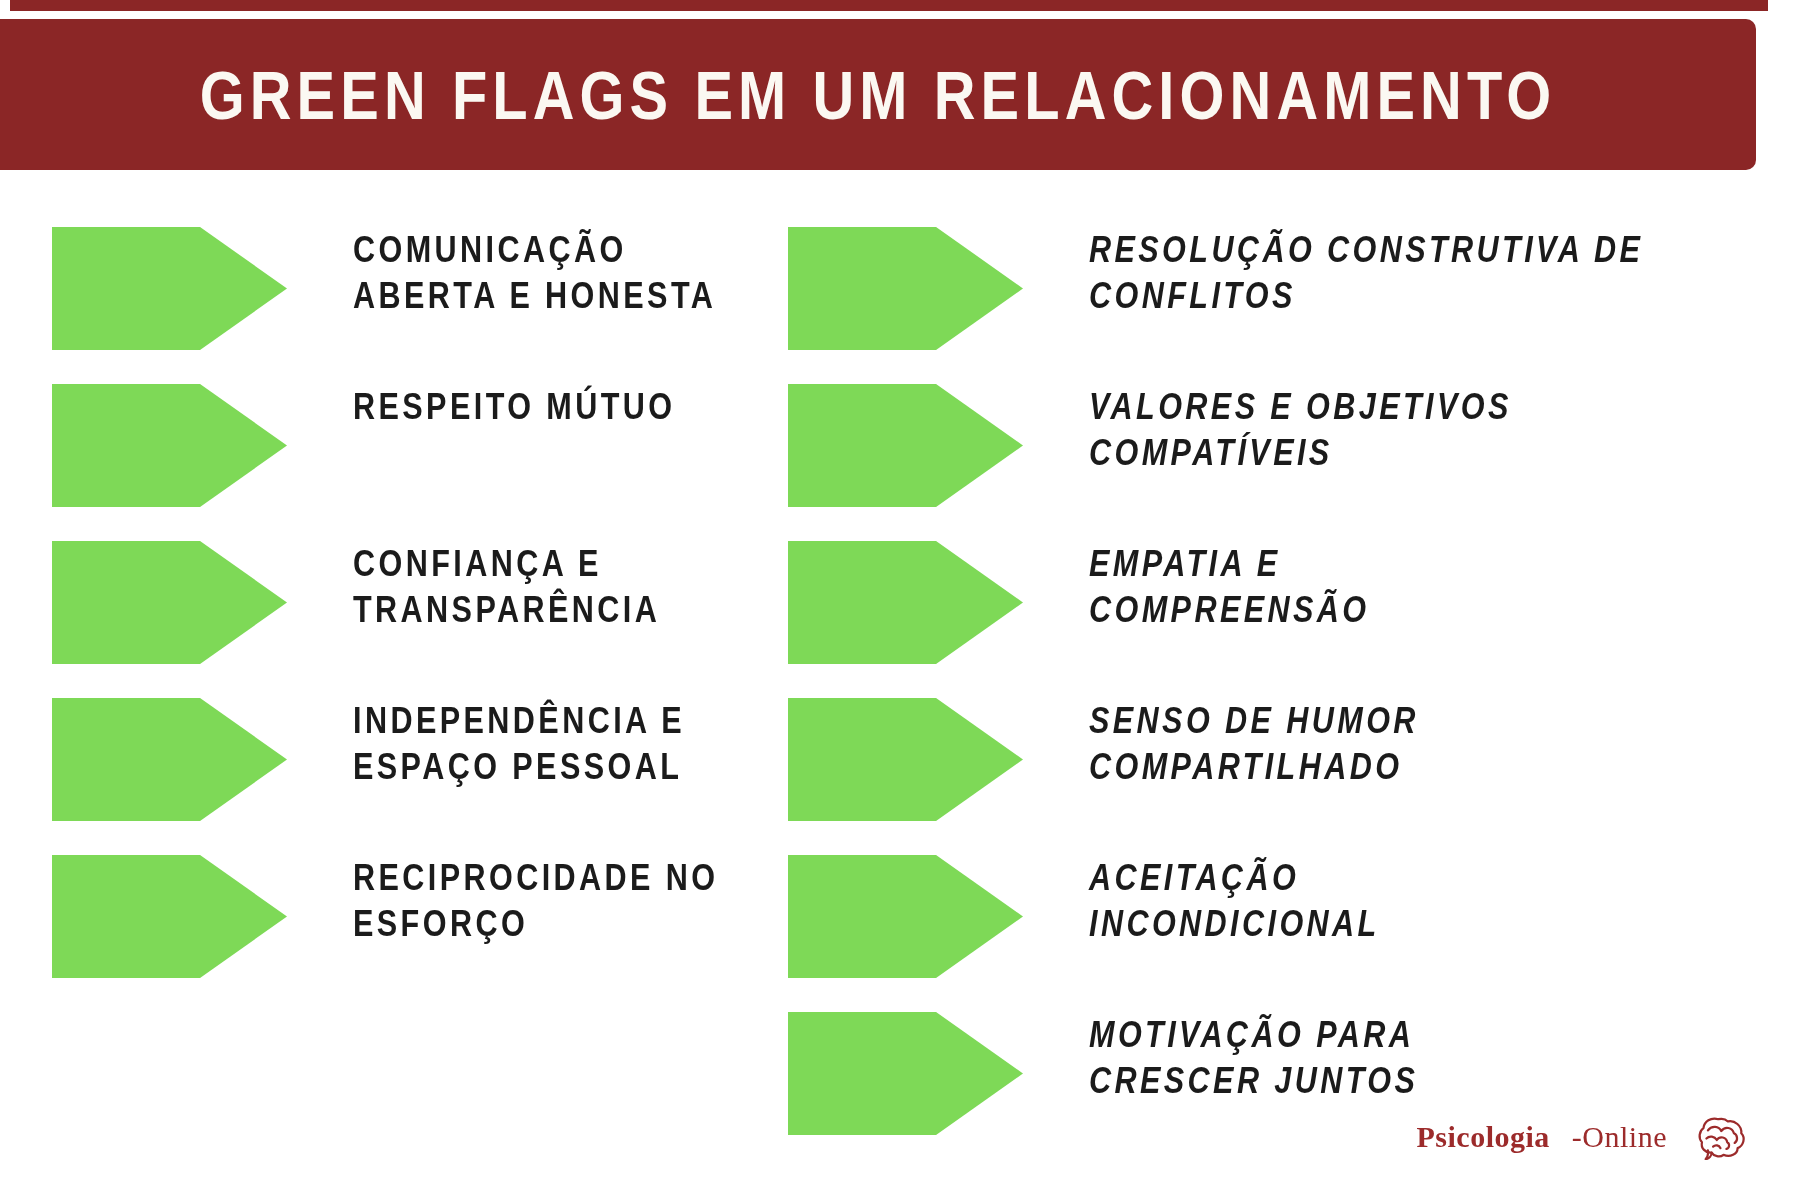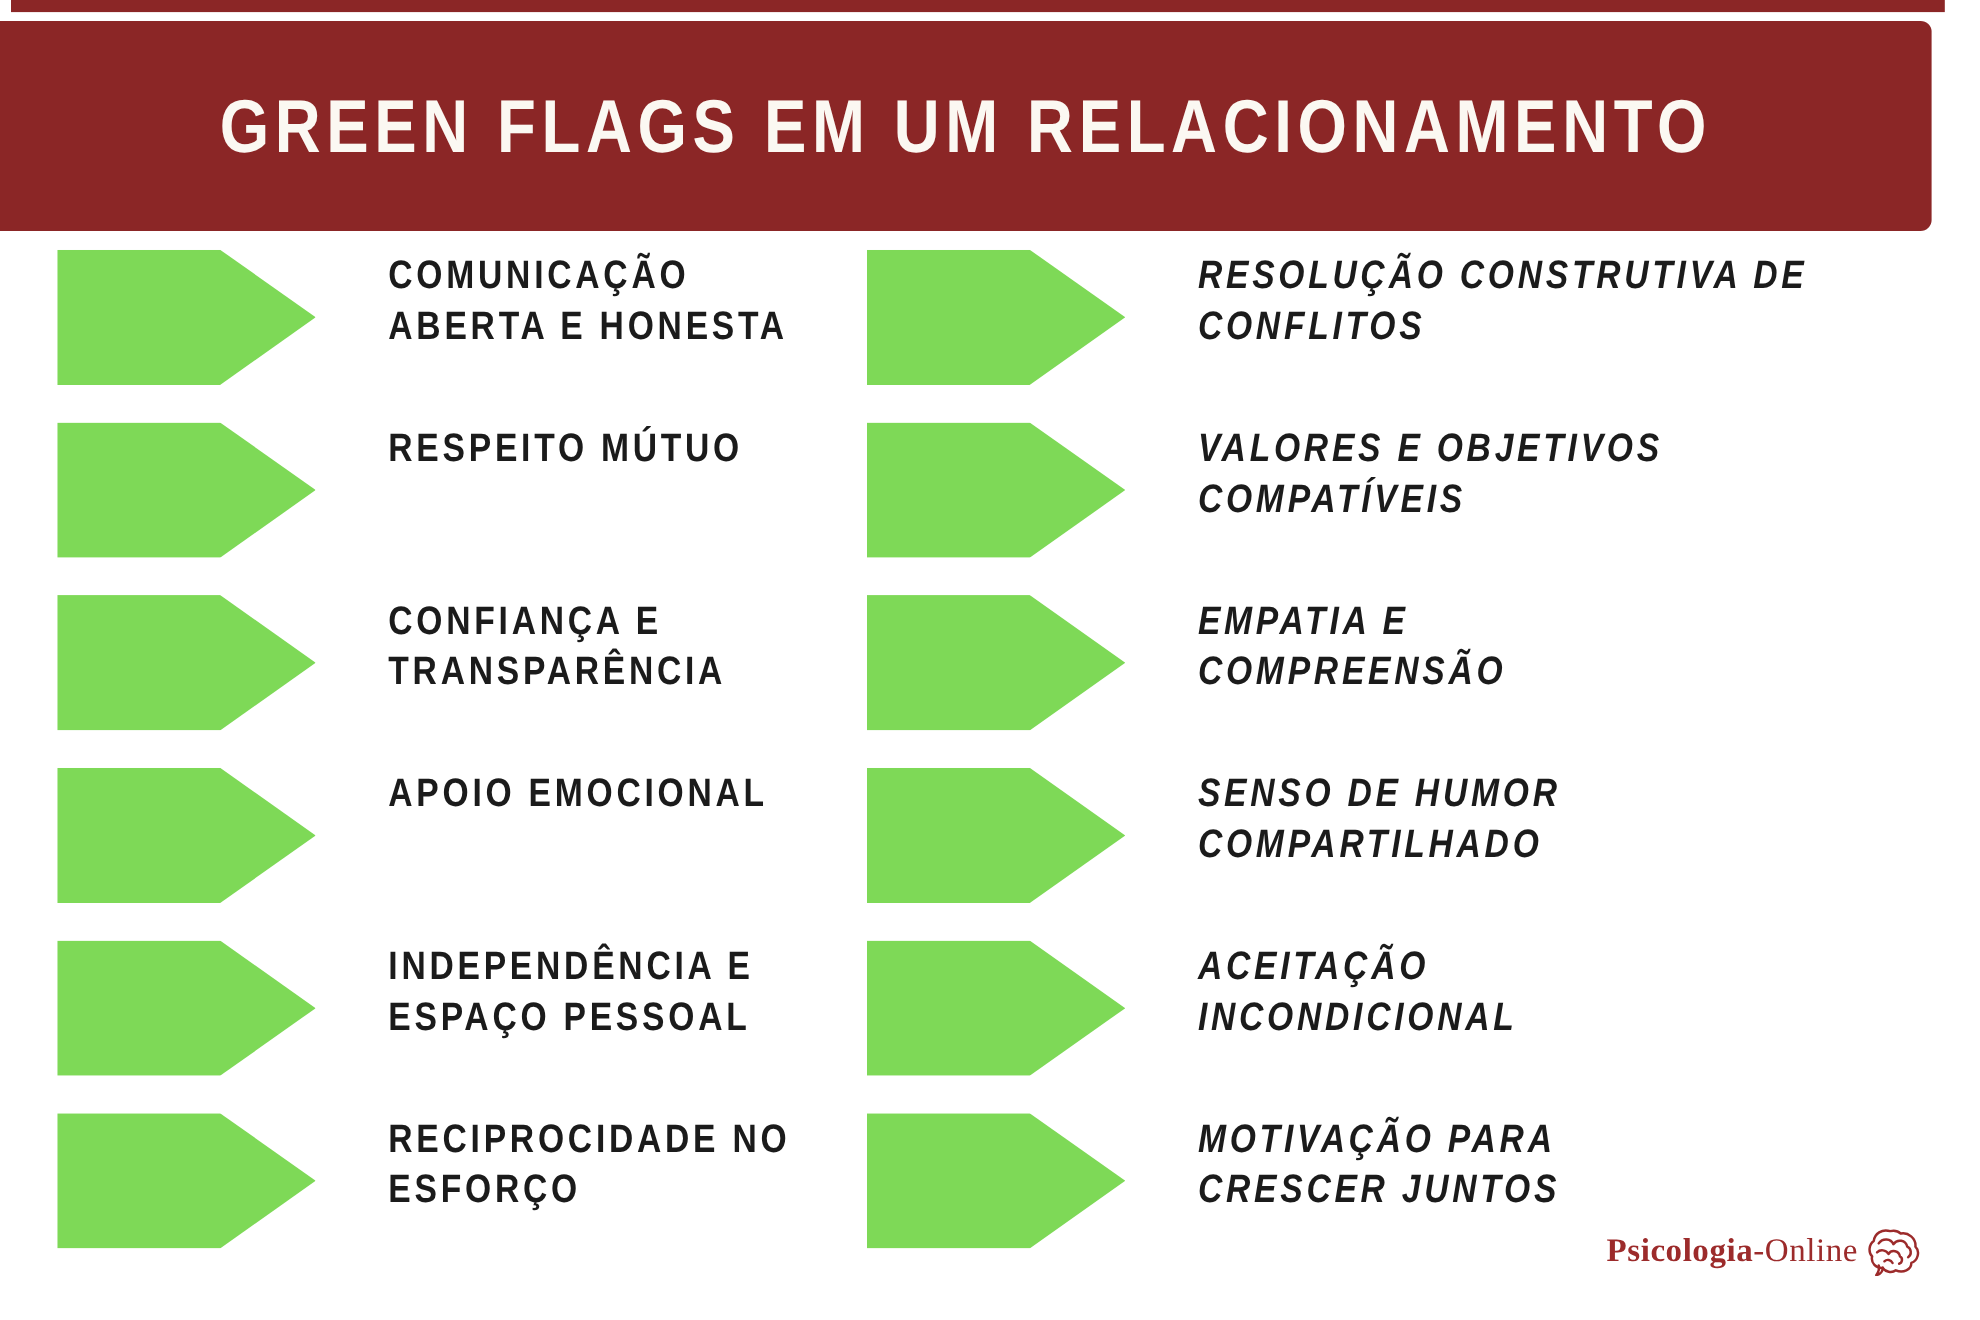--- a/index.html
+++ b/index.html
@@ -11,21 +11,21 @@
   }
 
   
   .top-strip {
     position:absolute; left:10px; top:0;
     width:1758px; height:11px;
     background:var(--banner-red);
   }
   .banner {
     position:absolute; left:0; top:19px;
-    width:1756px; height:191px;
+    width:1756px; height:151px;
     background:var(--banner-red);
     border-radius:0 10px 10px 0;
     display:flex; align-items:center; justify-content:center;
   }
   .banner-title {
     color:var(--title-white);
     font-weight:bold; font-size:68px; letter-spacing:6px;
     transform:scaleX(0.85); white-space:nowrap;
   }
 
@@ -46,21 +46,21 @@
     line-height:46px; color:var(--text-dark); white-space:nowrap;
   }
   .label .line { display:block; }
 
   
   .logo {
     position:absolute; right:52px; bottom:40px;
     display:flex; align-items:center;
     color:var(--logo-red);
     font-family:"Liberation Serif", serif;
-    font-size:30px; letter-spacing:0.5px;
+    font-size:30px; letter-spacing:0.5px;gap:22px;
   }
   .logo-bold { font-weight:bold; }
   .logo svg { margin-left:7px; display:block; }
 </style>
 </head>
 <body>
 
 <div class="top-strip"></div>
 
 <div class="banner">
@@ -80,27 +80,20 @@
     <div class="label">
       <span class="line">RESPEITO MÚTUO</span>
       <span class="line"></span>
     </div>
   </div>
   <div class="row">
     <div class="arrow"></div>
     <div class="label">
       <span class="line">CONFIANÇA E</span>
       <span class="line">TRANSPARÊNCIA</span>
-    </div>
-  </div>
-  <div class="row">
-    <div class="arrow"></div>
-    <div class="label">
-      <span class="line">APOIO EMOCIONAL</span>
-      <span class="line"></span>
     </div>
   </div>
   <div class="row">
     <div class="arrow"></div>
     <div class="label">
       <span class="line">INDEPENDÊNCIA E</span>
       <span class="line">ESPAÇO PESSOAL</span>
     </div>
   </div>
   <div class="row">

